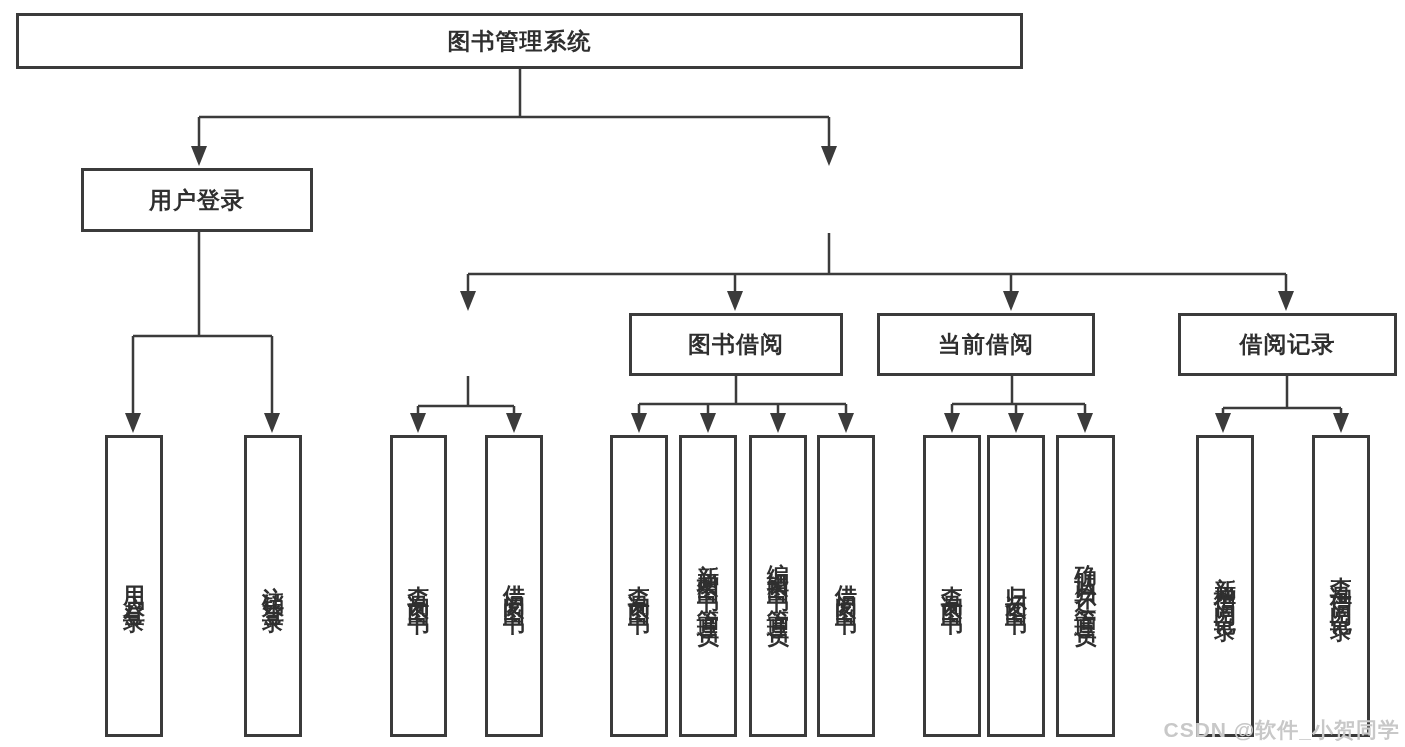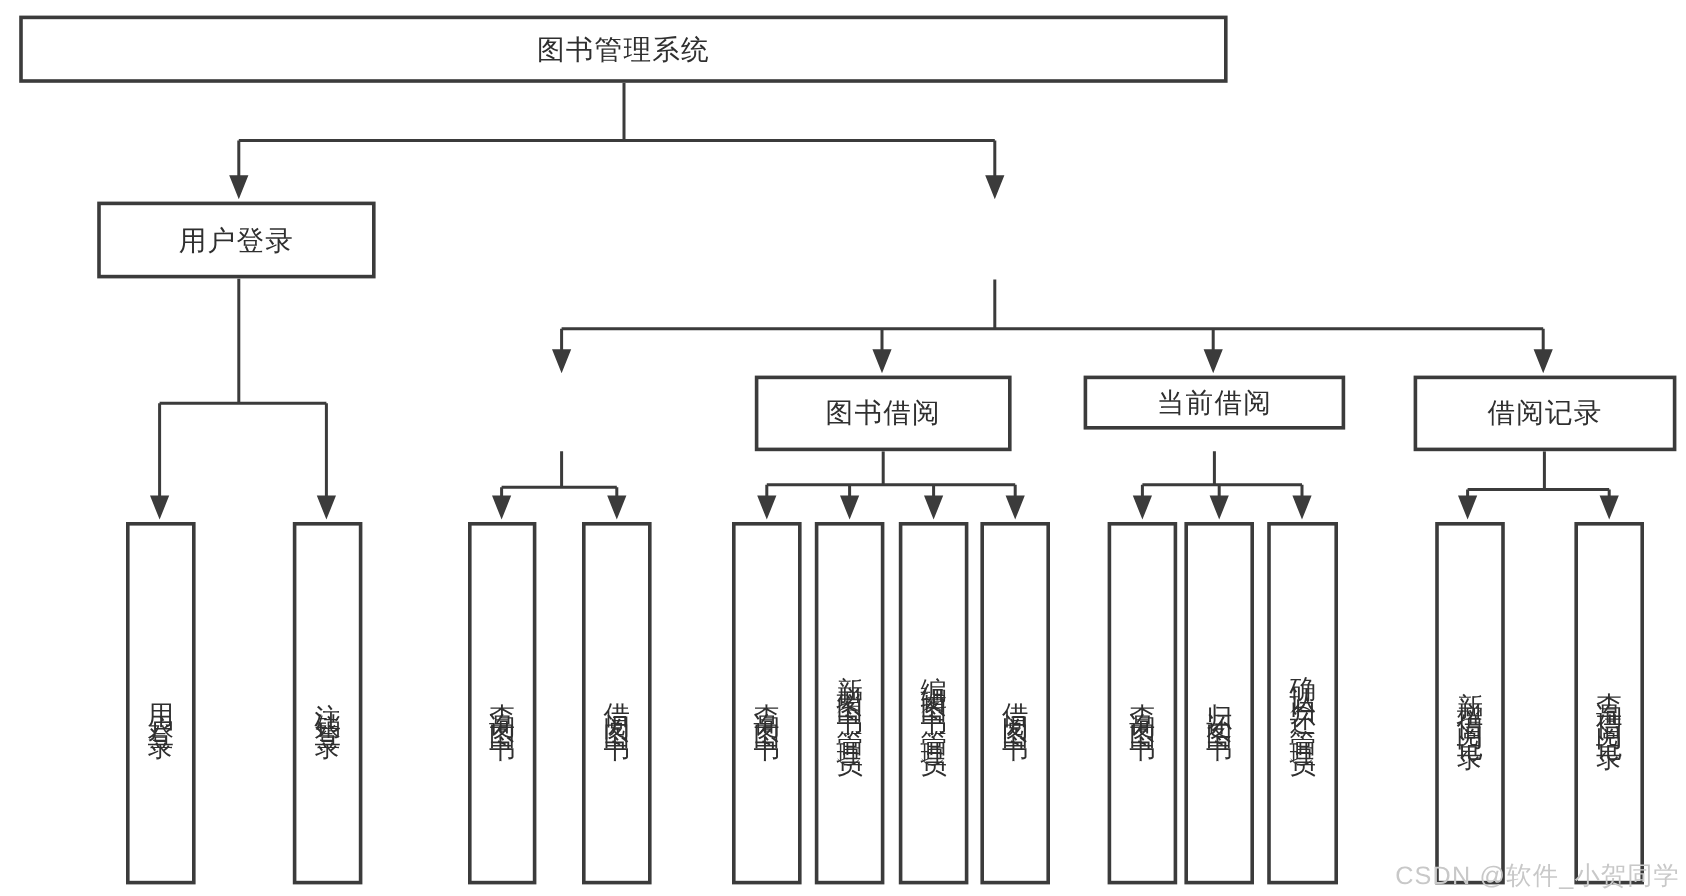--- a/index.html
+++ b/index.html
@@ -11,20 +11,21 @@
     width: 1405px;
     height: 747px;
     overflow: hidden;
     font-family: "Liberation Sans", "DejaVu Sans", sans-serif;
   }
   #canvas {
     position: relative;
     width: 1405px;
     height: 747px;
     background: #ffffff;
+    font-weight: bold;
   }
   #connectors {
     position: absolute;
     left: 0;
     top: 0;
     width: 1405px;
     height: 747px;
   }
   .box {
     position: absolute;
@@ -105,21 +106,21 @@
                M1215 413 L1231 413 L1223 433 Z
                M1333 413 L1349 413 L1341 433 Z"></path>
     </g>
   </svg>
 
   <div class="box" style="left:16px; top:13px; width:1007px; height:56px;">图书管理系统</div>
 
   <div class="box" style="left:81px; top:168px; width:232px; height:64px;">用户登录</div>
 
   <div class="box" style="left:629px; top:313px; width:214px; height:63px;">图书借阅</div>
-  <div class="box" style="left:903px; top:313px; width:218px; height:45px;">当前借阅</div>
+  <div class="box" style="left:877px; top:313px; width:218px; height:63px;">当前借阅</div>
   <div class="box" style="left:1178px; top:313px; width:219px; height:63px;">借阅记录</div>
 
   <div class="vbox" style="left:105px;">用户登录</div>
   <div class="vbox" style="left:244px;">注销登录</div>
 
   <div class="vbox" style="left:390px; width:57px;">查询图书</div>
   <div class="vbox" style="left:485px;">借阅图书</div>
 
   <div class="vbox" style="left:610px;">查询图书</div>
   <div class="vbox" style="left:679px;">新增图书（管理员）</div>

